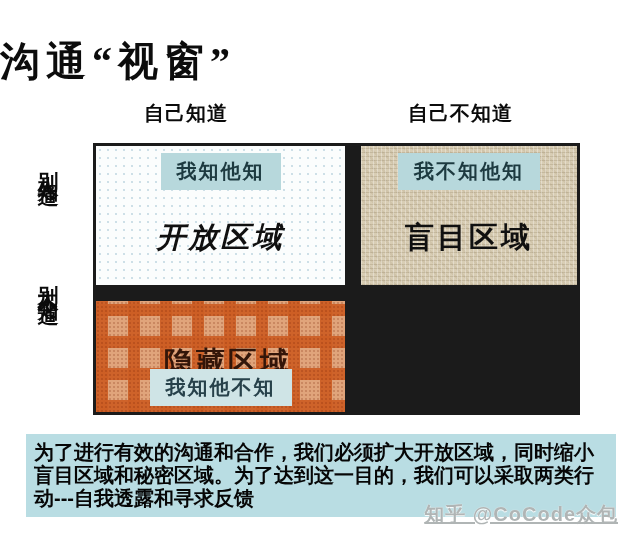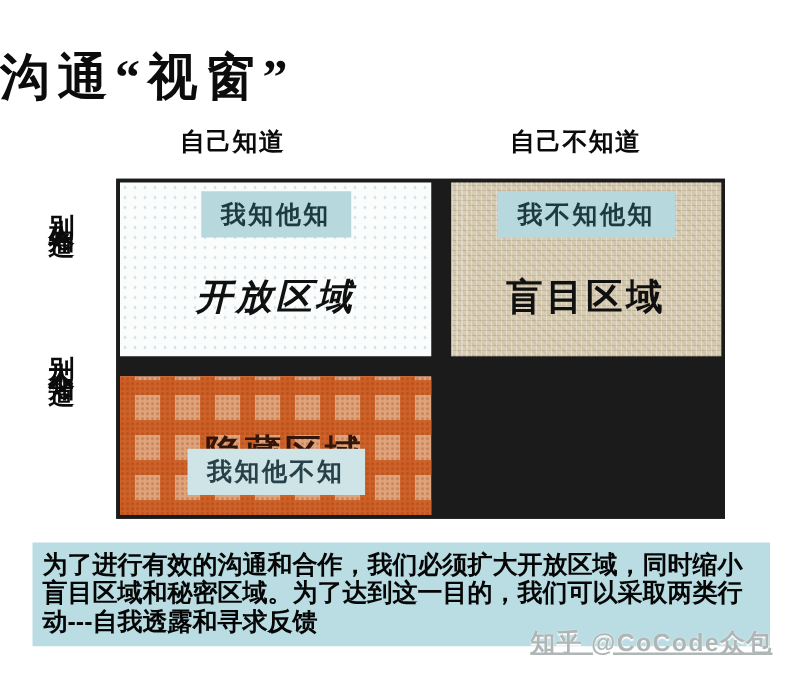--- a/index.html
+++ b/index.html
@@ -58,21 +58,21 @@
     background-image:repeating-conic-gradient(var(--checker-dark,#161616) 0% 25%, var(--checker-light,#f4f3ef) 25% 50%);
     background-size:9px 9px;
   }
 
   .badge{
     position:absolute;left:50%;transform:translateX(-50%);white-space:nowrap;
     background:var(--badge-blue,#b7d8dc);color:#1d3a40;
     font-size:20px;font-weight:600;letter-spacing:2px;padding:5px 16px;
   }
   .top-badge{top:7px;}
-  .bottom-badge{bottom:16px;}
+  .bottom-badge{bottom:6px;}
   .q-hidden .badge{background:var(--badge-blue-light,#cfe4e6);color:#27414a;}
 
   .zone{
     position:absolute;left:0;right:0;text-align:center;
     font-size:29px;font-weight:700;letter-spacing:3px;color:#101010;white-space:nowrap;
   }
   .q-open .zone{top:72px;font-style:italic;}
   .q-blind .zone{top:72px;}
   .q-hidden .zone{top:42px;color:#331509;margin-left:15px;}
   .zone-chip{

